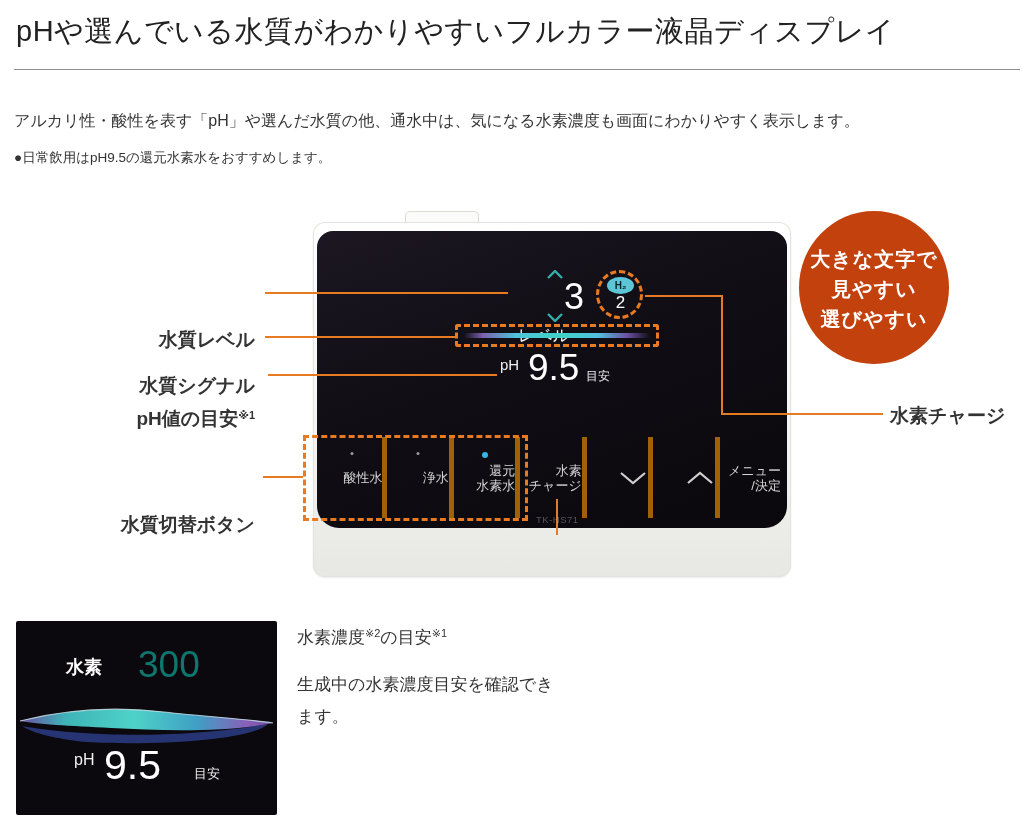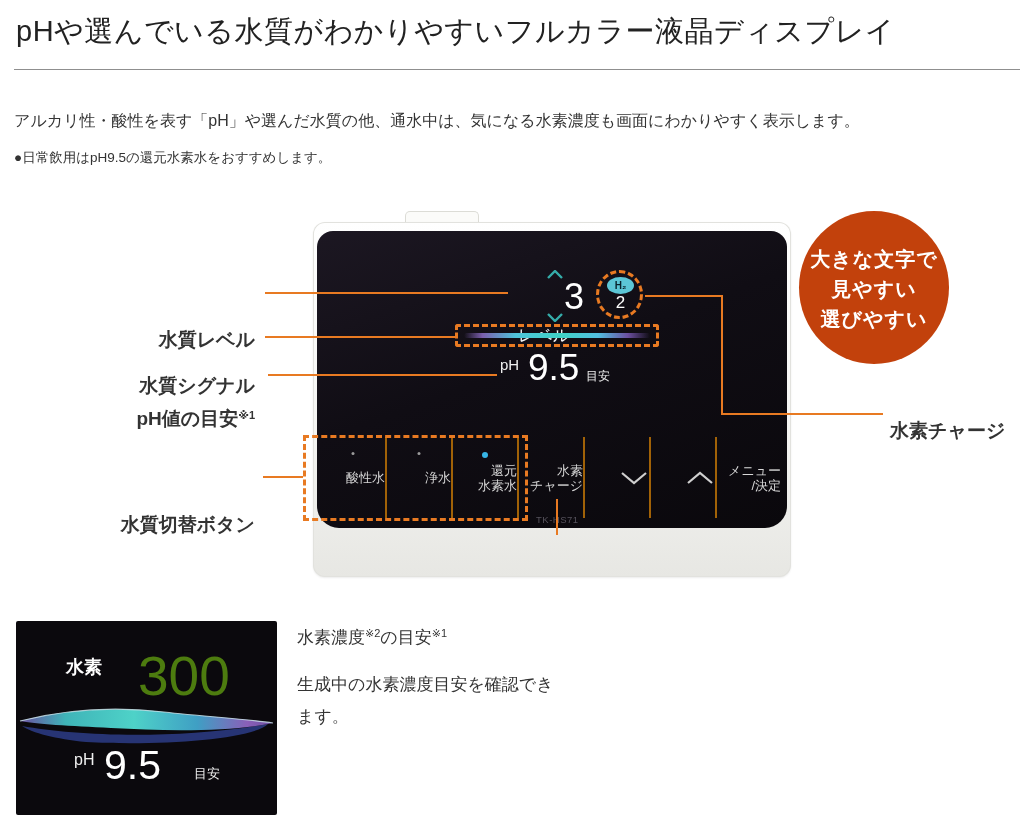--- a/index.html
+++ b/index.html
@@ -43,42 +43,42 @@
     background:linear-gradient(90deg,rgba(10,8,12,0) 0%,#7b5fae 10%,#4ec4da 28%,#3fd2c6 52%,#52bfe0 72%,#6b4fa0 88%,rgba(10,8,12,0) 100%); }
   .ph-label { left:500px; top:356px; font-size:15px; color:#f0f0f0; }
   .ph-value { left:528px; top:347px; font-size:37px; color:#fff; }
   .ph-unit  { left:586px; top:368px; font-size:12px; color:#ededed; }
 
   
   .btn-row { left:321px; top:437px; width:460px; height:81px; display:flex; }
   .btn-cell { position:relative; flex:1 1 0; display:flex; flex-direction:column;
     align-items:flex-end; justify-content:center; color:#d8d8d8; font-size:13px;
     line-height:15px; text-align:center; }
-  .btn-cell + .btn-cell { border-left:2px solid #a16207; }
+  .btn-cell + .btn-cell { border-left:5px solid #a16207; }
   .btn-dot { position:absolute; top:15px; left:50%; transform:translateX(-50%);
     width:3px; height:3px; border-radius:50%; background:#9b9b9b; }
   .btn-dot.blue { width:6px; height:6px; background:#37b5e6; }
   .model { left:536px; top:514px; font-size:9.5px; color:#56525c; letter-spacing:.5px; }
 
   
   .switch-box { left:303px; top:435px; width:225px; height:86px; border:3px dashed #e87a22; }
   .oline { background:#e87a22; }
   .lbl { font-size:19px; font-weight:600; color:#333; }
   .lbl-right { width:215px; text-align:right;margin-top:47px; }
   .sup { font-size:11px; vertical-align:6px; }
 
   
   .callout { left:799px; top:211px; width:150px; height:153px; border-radius:50%;
     background:#c2410c; color:#fff; text-align:center; font-size:20px; font-weight:bold;
     padding-top:33px; line-height:30px; letter-spacing:1px; }
 
   
   .screen { left:16px; top:621px; width:261px; height:194px; background:#0b090d; border-radius:2px; }
   .scr-h2-label { left:66px; top:655px; font-size:18px; font-weight:600; color:#fff; }
-  .scr-h2-value { left:138px; top:644px; font-size:55px; color:#4d7c0f; }
+  .scr-h2-value { left:138px; top:644px; font-size:37px; color:#0f766e; }
   .scr-wave { left:16px; top:700px; width:261px; height:48px; }
   .scr-ph-label { left:74px; top:751px; font-size:16px; color:#f0f0f0; }
   .scr-ph-value { left:104px; top:742px; font-size:41px; color:#fff; }
   .scr-ph-unit  { left:194px; top:765px; font-size:13px; color:#ededed; }
   .d-heading { left:297px; top:626px; font-size:17px; color:#333; }
   .d-body { left:297px; top:669px; font-size:17px; color:#333; line-height:32px; }
 </style>
 </head>
 <body>
 
@@ -158,21 +158,21 @@
 
   <span class="abs lbl lbl-right" style="left:40px; top:359px;"><span>pH値の目安</span><span class="sup">※1</span></span>
   <div class="abs oline" style="left:268px; top:374px; width:229px; height:2px;"></div>
 
   <span class="abs lbl lbl-right" style="left:40px; top:465px;">水質切替ボタン</span>
   <div class="abs oline" style="left:263px; top:476px; width:40px; height:2px;"></div>
 
   <div class="abs oline" style="left:645px; top:295px; width:78px; height:2px;"></div>
   <div class="abs oline" style="left:721px; top:295px; width:2px; height:120px;"></div>
   <div class="abs oline" style="left:721px; top:413px; width:162px; height:2px;"></div>
-  <span class="abs lbl" style="left:890px; top:403px;margin-top:15px;">水素チャージ</span>
+  <span class="abs lbl" style="left:890px; top:403px;">水素チャージ</span>
 
   <div class="abs oline" style="left:556px; top:499px; width:2px; height:36px;"></div>
 
   <div class="abs callout">
     <div>大きな文字で</div>
     <div>見やすい</div>
     <div>選びやすい</div>
   </div>
 
   <div class="abs screen"></div>

